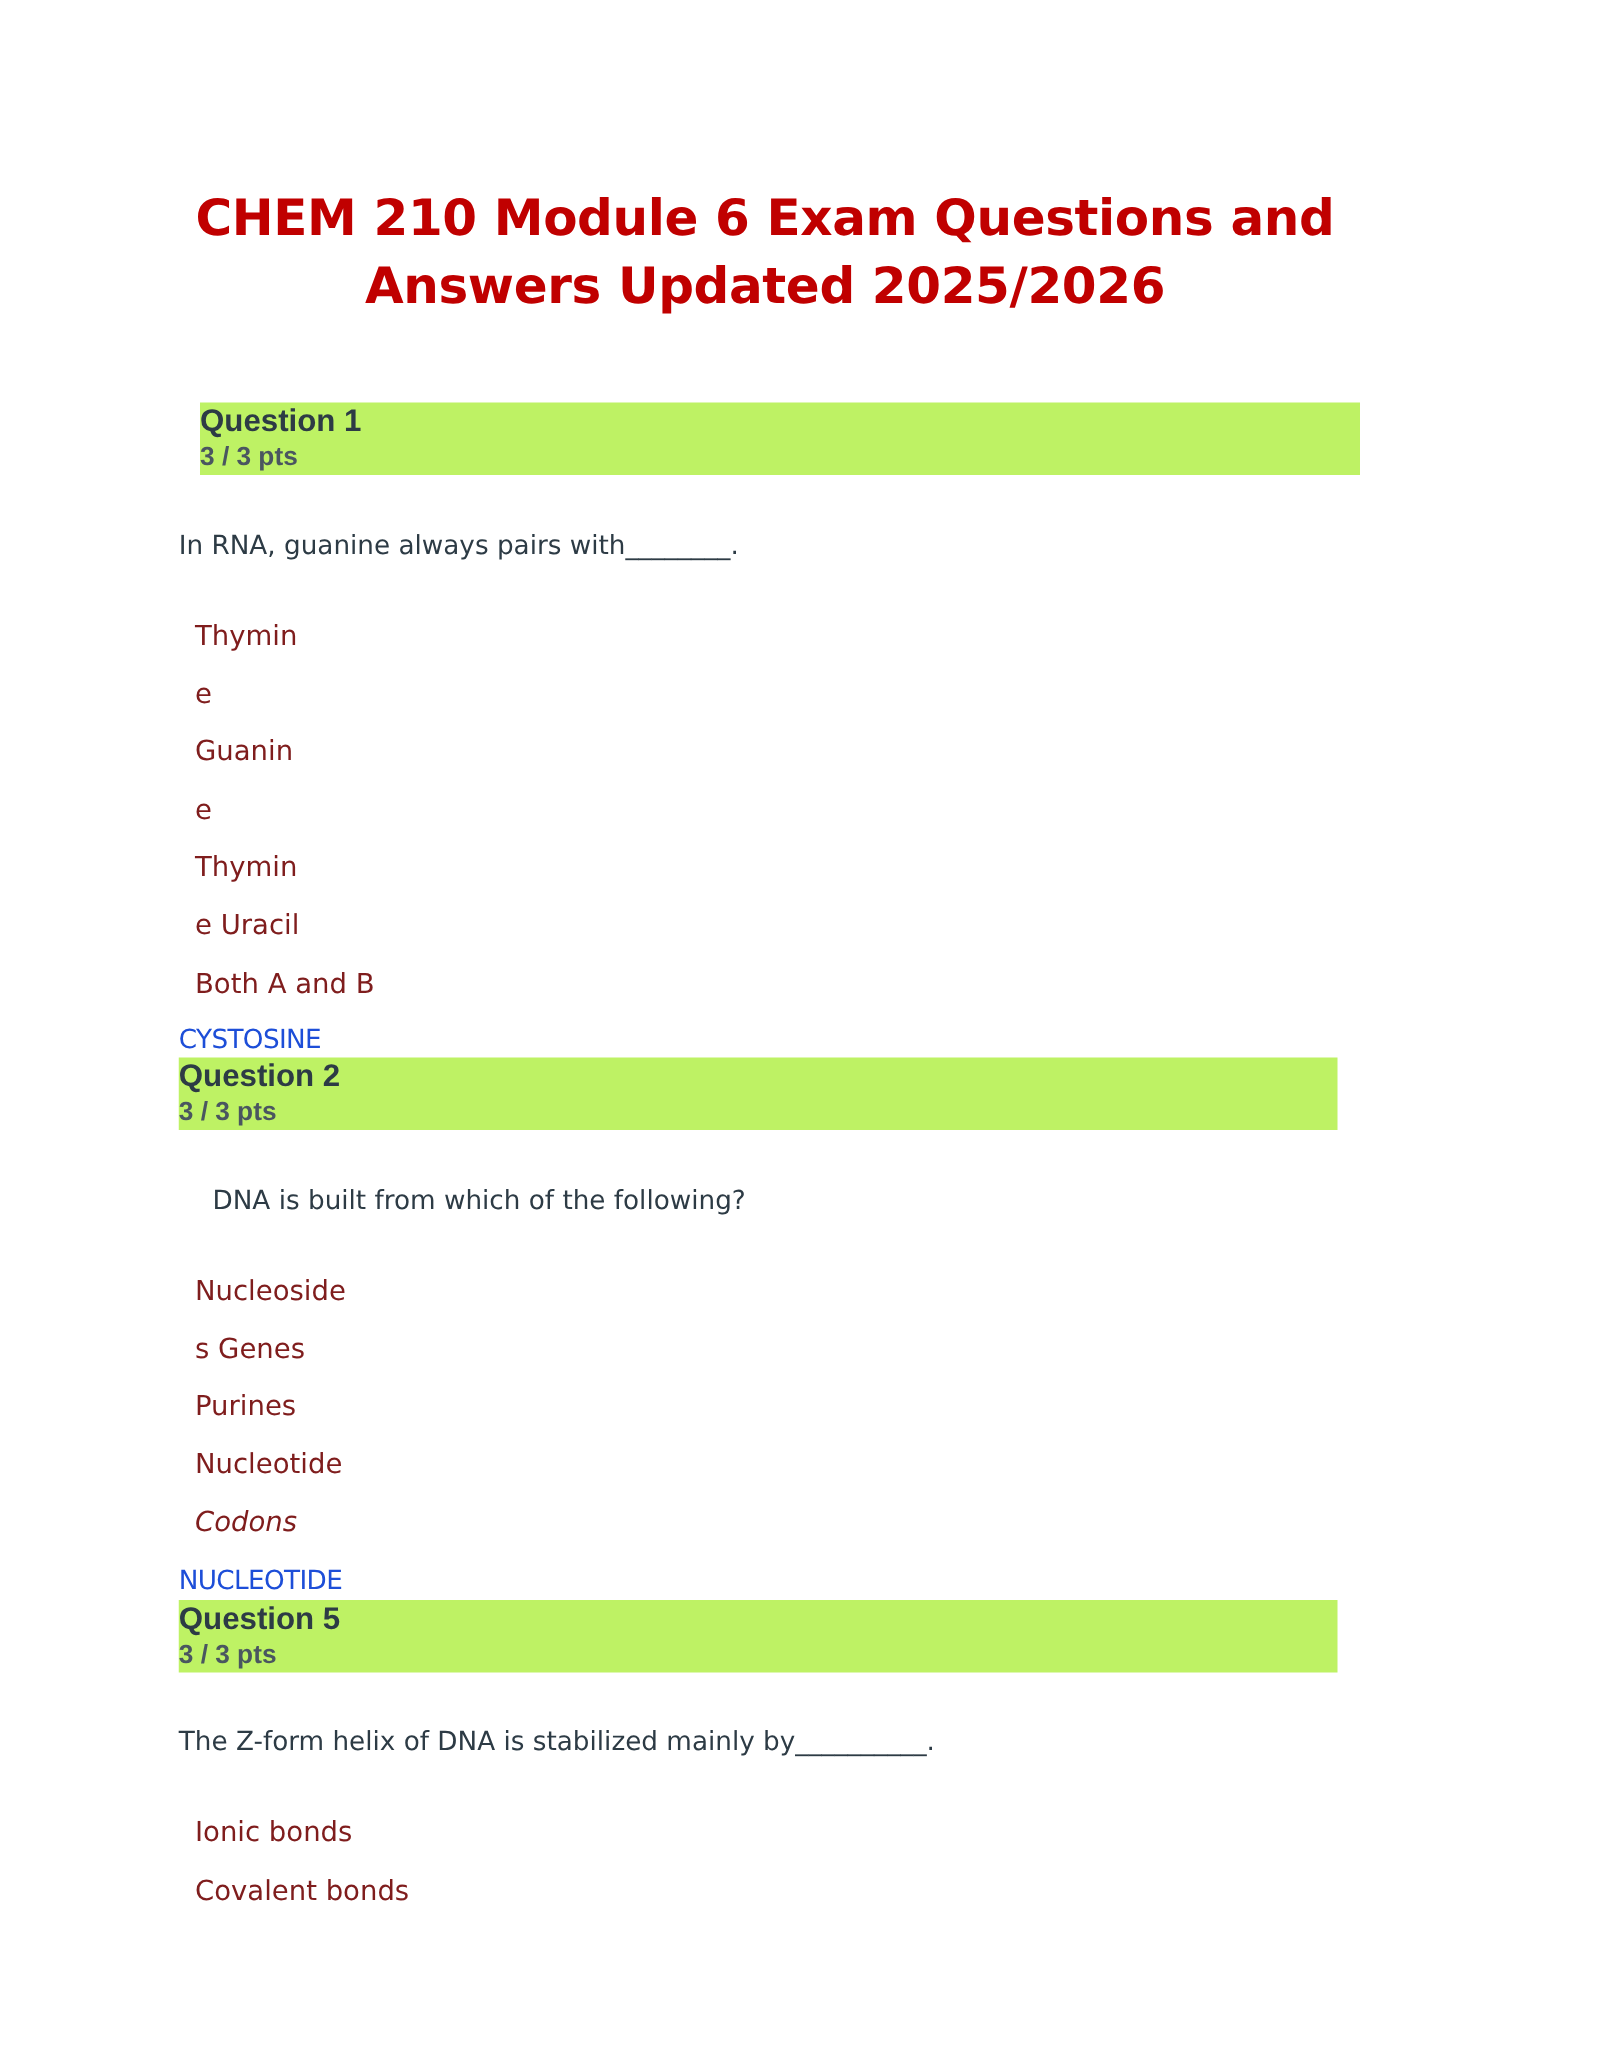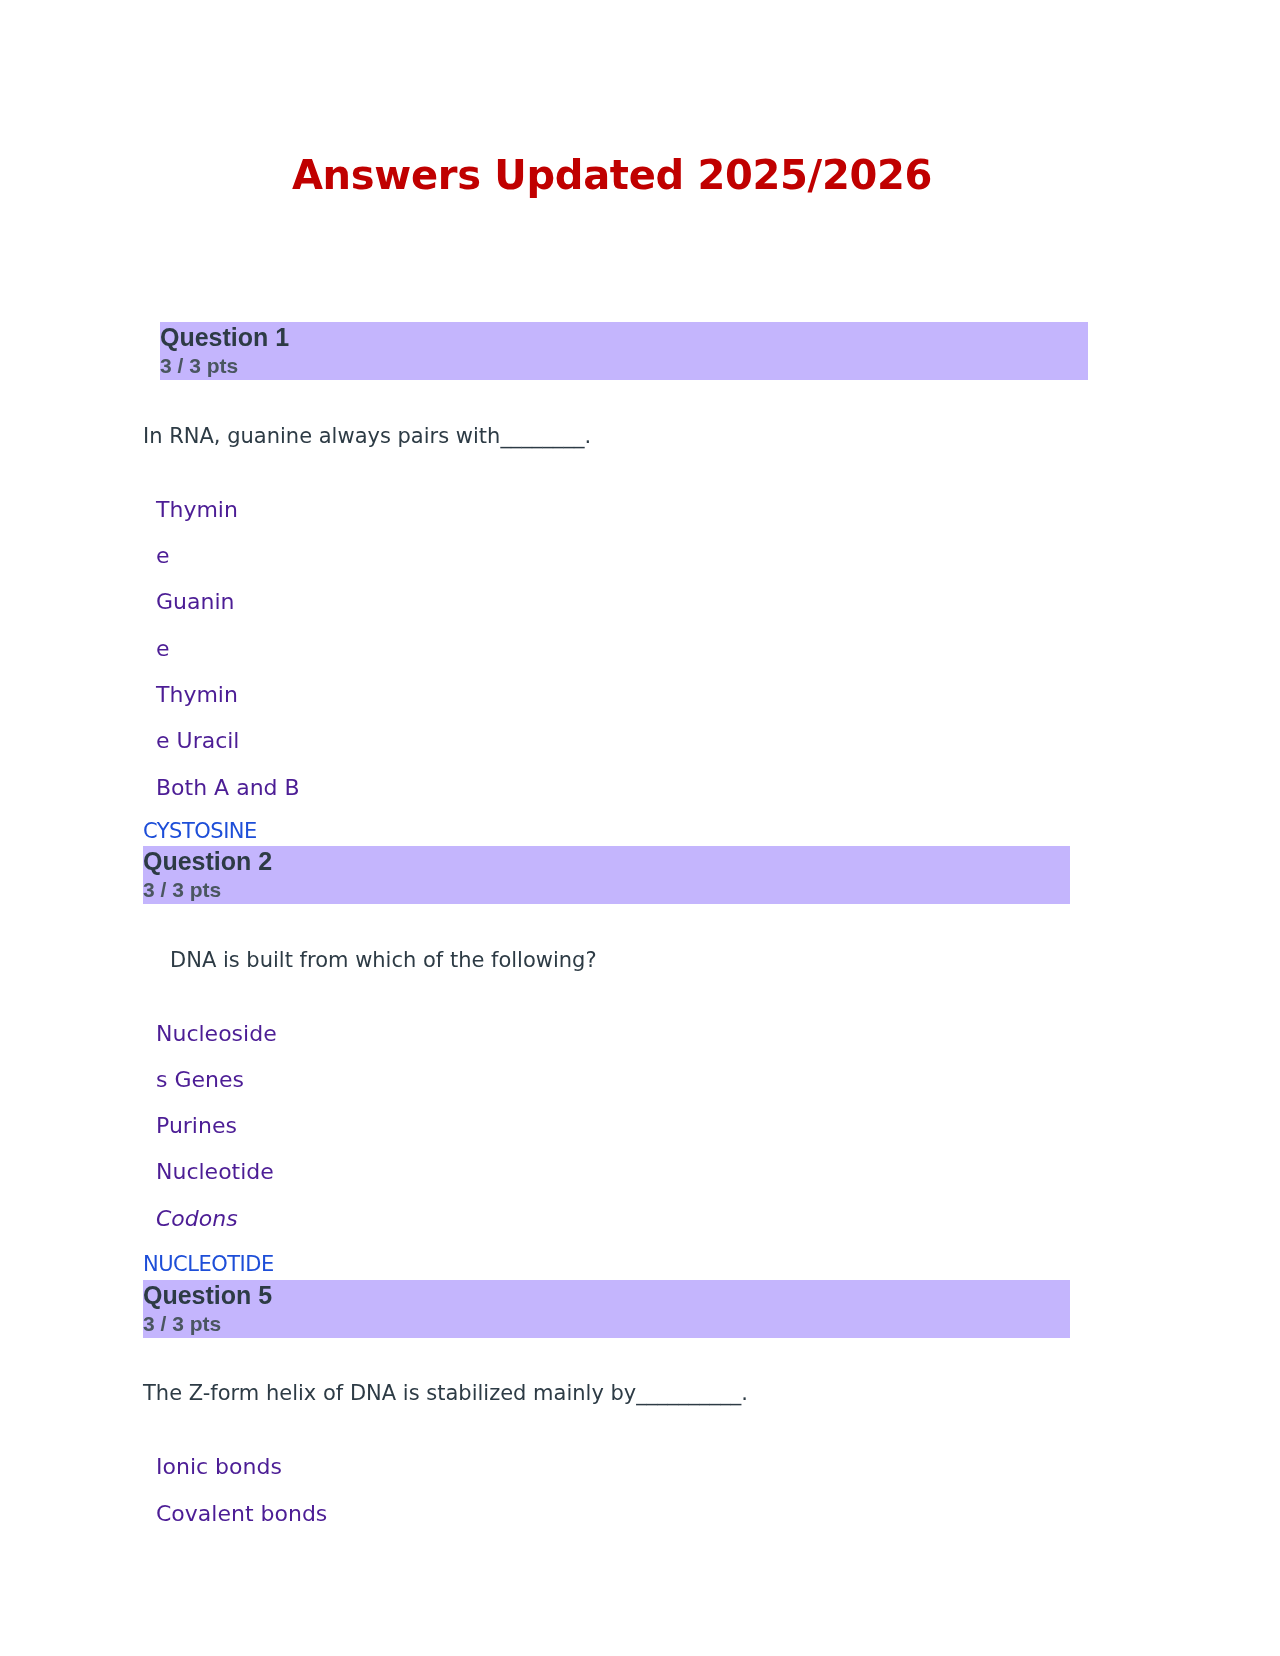--- a/index.html
+++ b/index.html
@@ -1,33 +1,34 @@
 <!DOCTYPE html>
 <html><head>
 <meta charset="utf-8">
 <style>
   html, body { margin: 0; padding: 0; background: #ffffff; }
   body { width: 1280px; height: 1656px; position: relative; overflow: hidden;
          font-family: "DejaVu Sans", sans-serif; color: #2d3b45; }
   .title { position: absolute; left: 0; width: 1224px; top: 148px; text-align: center;
            color: #c00000; font-weight: bold; font-size: 40px; line-height: 54px;
            font-family: "DejaVu Sans", sans-serif; letter-spacing: -0.3px; }
-  .qheader { position: absolute; background: #c4b5fd; height: 58px; }
+  .qheader { position: absolute; background: #bef264; height: 58px; }
   .qheader .qt { position: absolute; left: 0; top: 0; font-family: "Liberation Sans", sans-serif;
                  font-weight: bold; font-size: 25px; color: #2d3b45; line-height: 30px; }
   .qheader .qp { position: absolute; left: 0; top: 31px; font-family: "Liberation Sans", sans-serif;
                  font-weight: bold; font-size: 21px; color: #4a5660; line-height: 26px; }
   .qtext { position: absolute; left: 143px; font-size: 21px; color: #2d3b45; line-height: 30px; white-space: nowrap; }
-  .opt { position: absolute; left: 156px; font-size: 22px; color: #4c1d95; line-height: 30px; white-space: nowrap; }
+  .opt { position: absolute; left: 156px; font-size: 22px; color: #7f1d1d; line-height: 30px; white-space: nowrap; }
   .ans { position: absolute; left: 143px; font-size: 21px; color: #1d4ed8; line-height: 26px; white-space: nowrap; letter-spacing: -0.5px; text-align: right; }
 </style>
 </head>
 <body>
 
 <div class="title">
+  <div>CHEM 210 Module 6 Exam Questions and</div>
   <div>Answers Updated 2025/2026</div>
 </div>
 
 <div class="qheader" style="left:160px; top:322px; width:928px;">
   <div class="qt">Question 1</div>
   <div class="qp">3 / 3 pts</div>
 </div>
 <div class="qtext" style="top:421px;">In RNA, guanine always pairs with________.</div>
 <div class="opt" style="top:495px;">Thymin</div>
 <div class="opt" style="top:541px;">e</div>

